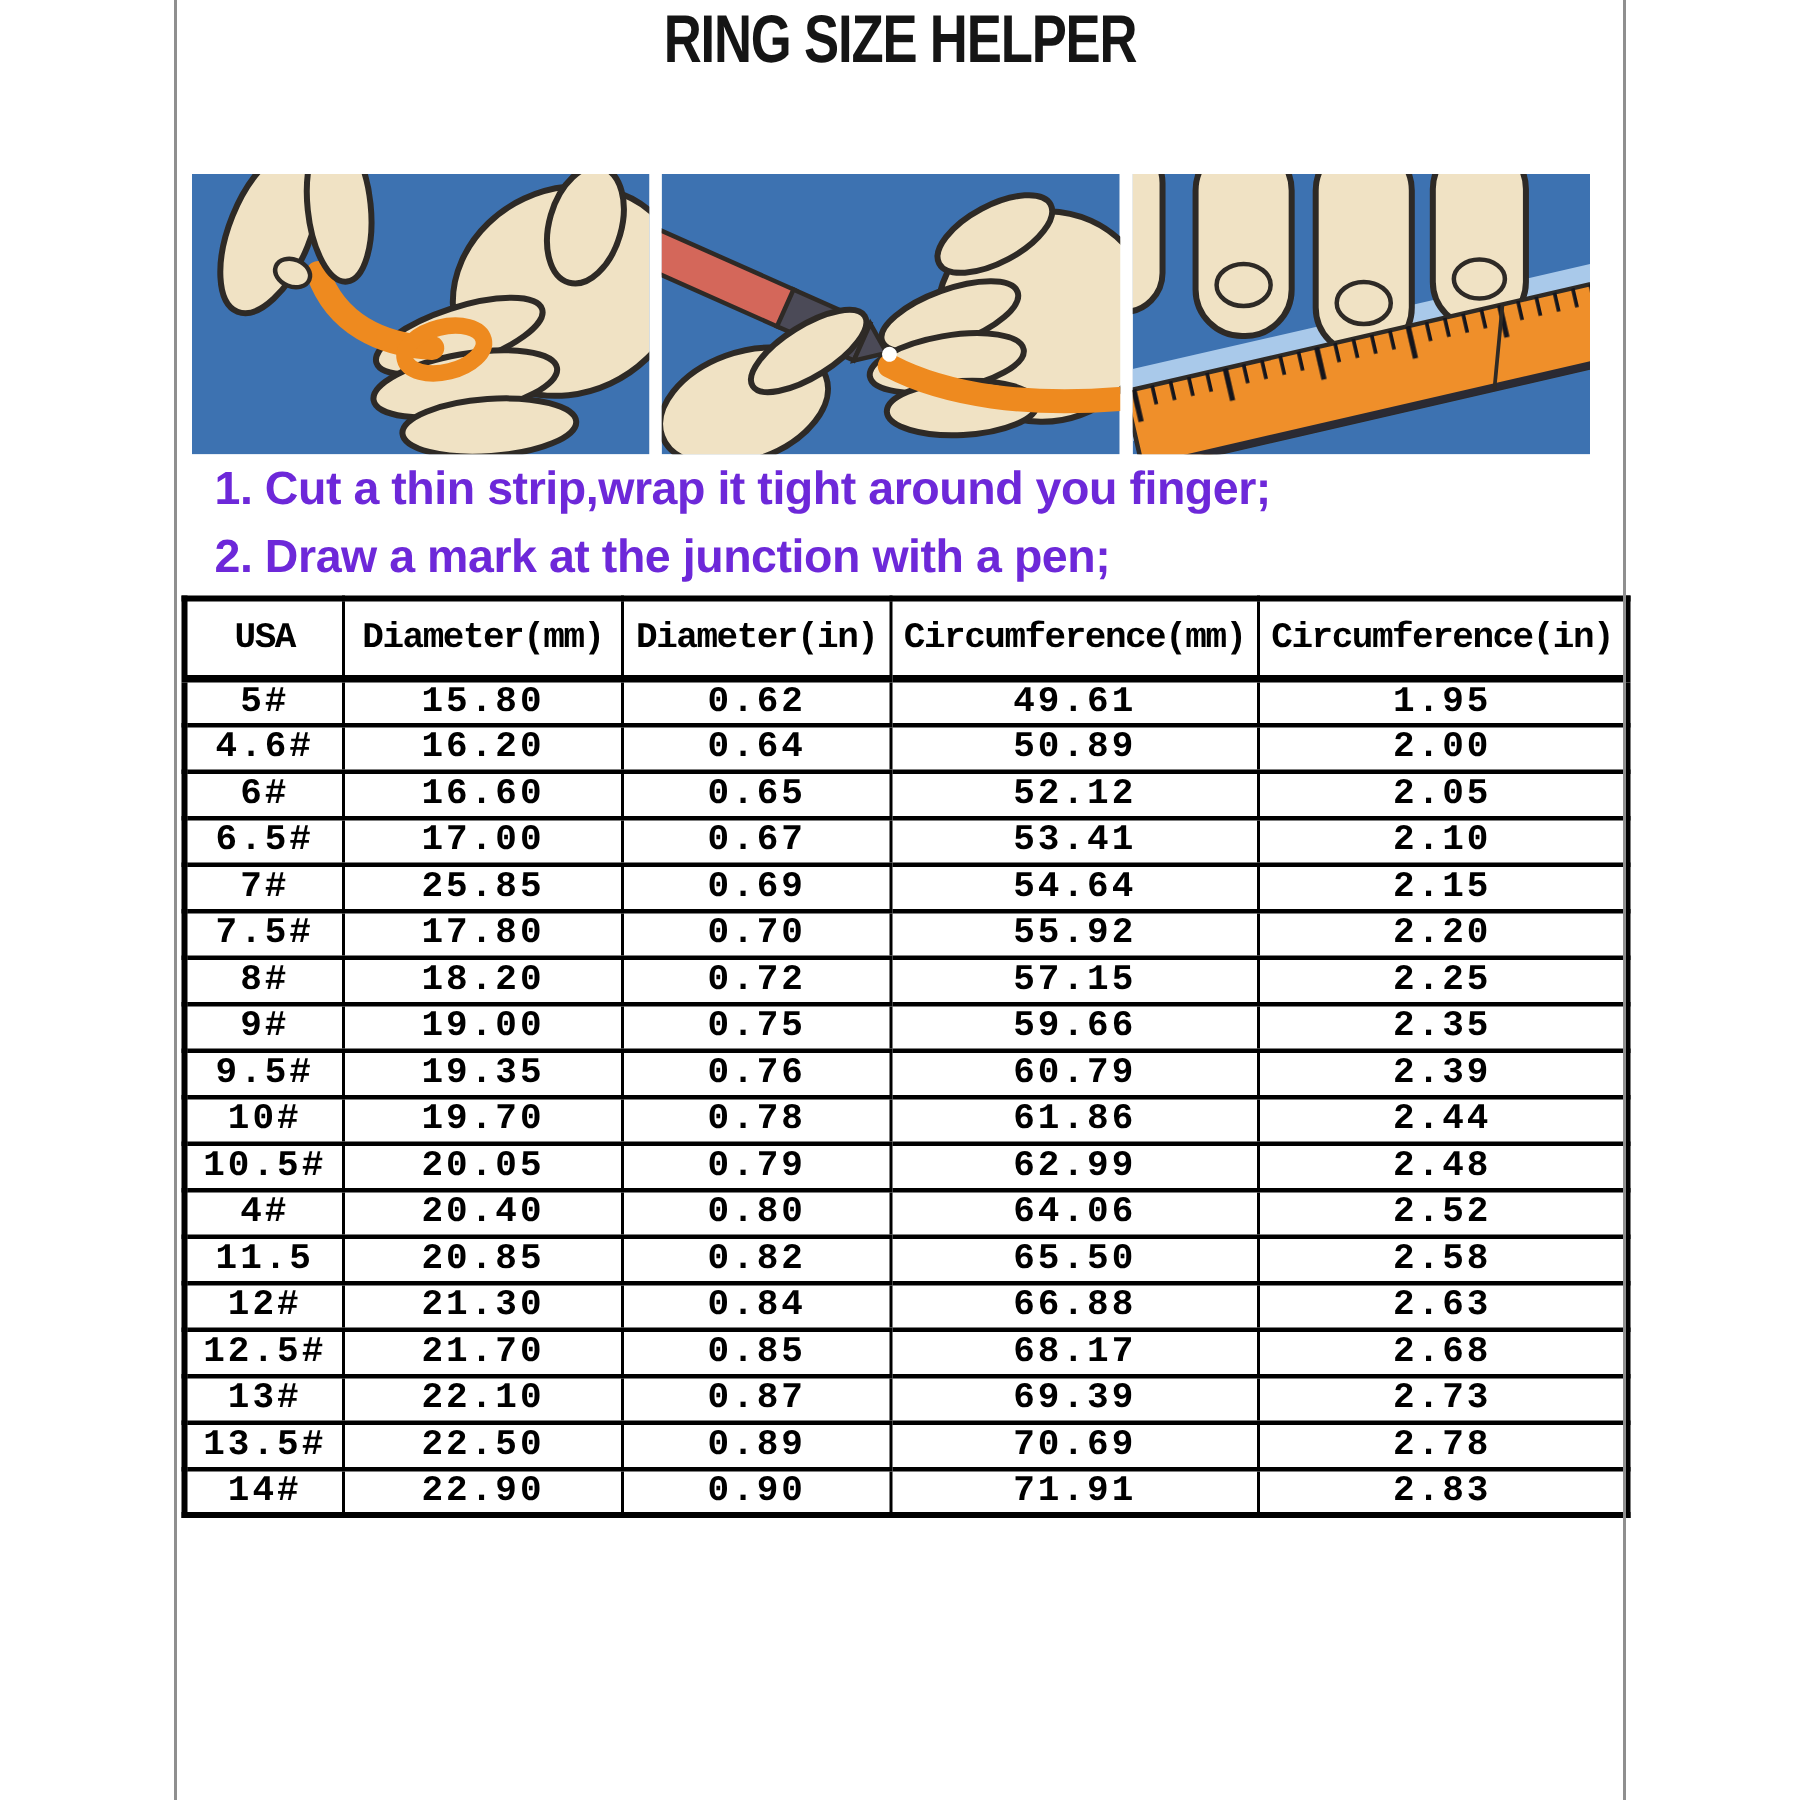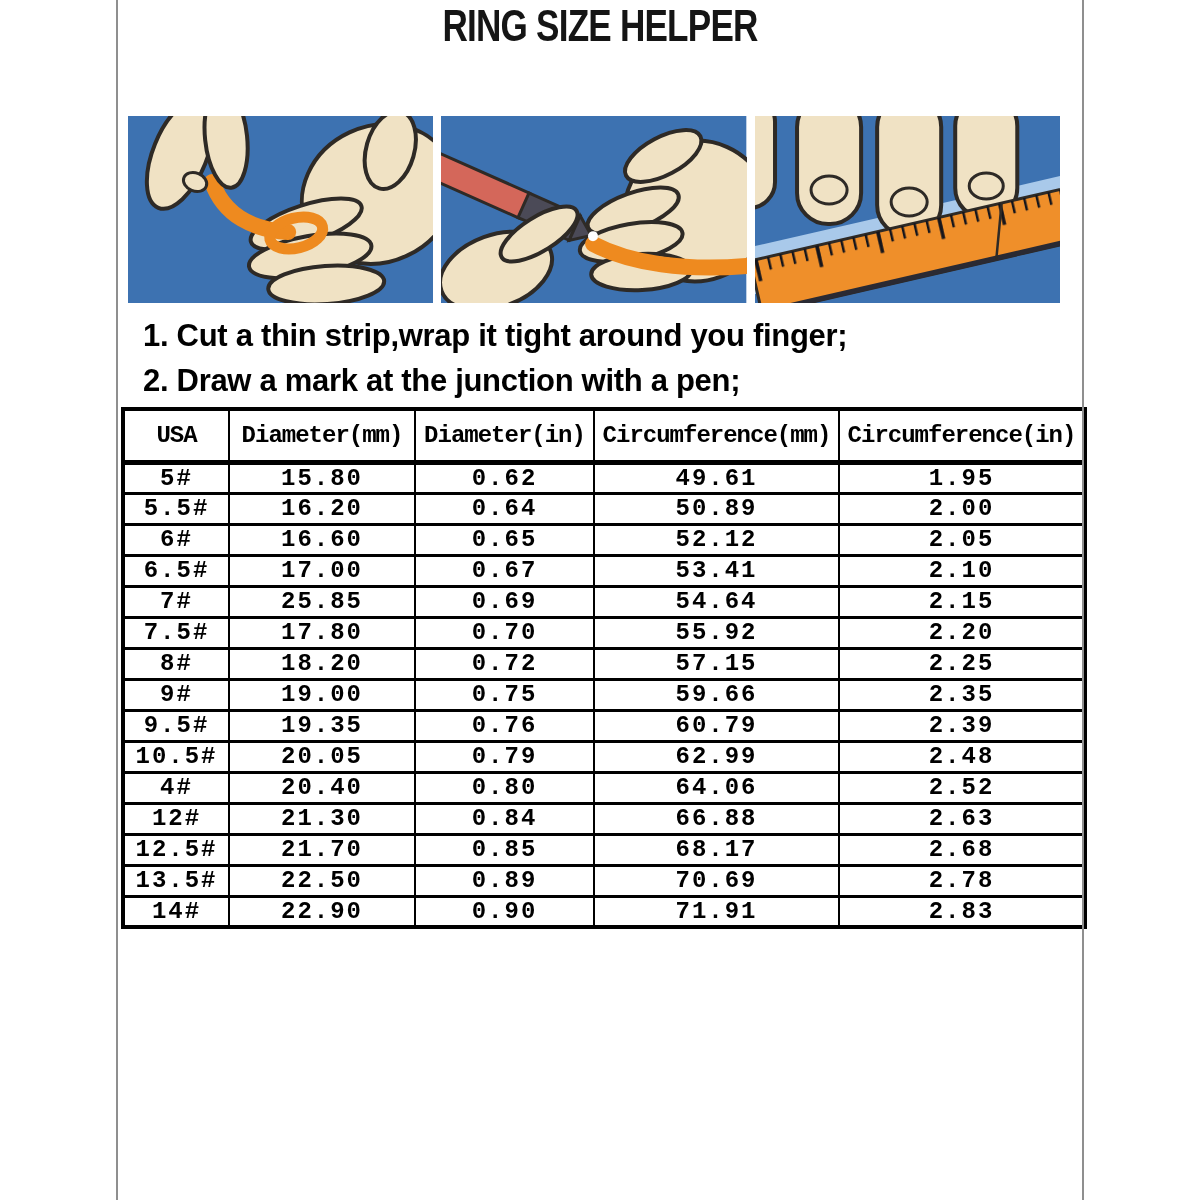--- a/index.html
+++ b/index.html
@@ -24,22 +24,22 @@
   .nail     { fill:var(--skin,#f0e2c4); stroke:var(--outline,#2e2a26); stroke-width:3px; }
   .strip    { fill:none; stroke:var(--strip-orange,#ee8a1f); stroke-width:16px; stroke-linecap:round; }
   .striploop{ fill:none; stroke:var(--strip-orange,#ee8a1f); stroke-width:11px; }
   .penred   { fill:var(--pen-red,#d4675a); stroke:var(--outline,#2e2a26); stroke-width:3px; }
   .pendark  { fill:var(--pen-dark,#4b4a57); stroke:var(--outline,#2e2a26); stroke-width:3px; }
   .rulerband{ fill:var(--ruler-orange,#ef8f2a); stroke:var(--outline,#2e2a26); stroke-width:3px; }
   .blueband { fill:var(--light-blue-band,#a9c9ea); }
   .tick     { stroke:#15151c; stroke-width:2.5px; }
   .edgeline { stroke:var(--outline,#2e2a26); stroke-width:2.5px; fill:none; }
 
-  .instructions { margin:10px 0 0 143px; font-weight:bold; font-size:31px; line-height:45px;
-                  letter-spacing:-0.3px; color:#000000; }
+  .instructions { margin:0 0 0 143px; font-weight:bold; font-size:31px; line-height:45px;
+                  letter-spacing:-0.3px; color:#6d28d9; }
   .instructions .line { white-space:nowrap; }
 
   .ring-table { margin:4px 0 0 121px; border-collapse:collapse; table-layout:fixed; width:962px;
                 font-family:"Liberation Mono", monospace; color:var(--table-line,#000); border:4px solid var(--table-line,#000); }
   .ring-table th { border:2px solid var(--table-line,#000); border-bottom:5px solid var(--table-line,#000);
                    height:53px; font-size:24px; font-weight:bold; letter-spacing:-1px;
                    text-align:center; vertical-align:middle; overflow:hidden; }
   .ring-table td { border:2px solid var(--table-line,#000); border-top:3px solid var(--table-line,#000);
                    height:31px; font-size:24px; font-weight:bold; letter-spacing:2px;
                    text-align:center; vertical-align:middle; overflow:hidden; }
@@ -158,21 +158,21 @@
   </thead>
   <tbody>
       <tr>
         <td>5#</td>
         <td>15.80</td>
         <td>0.62</td>
         <td>49.61</td>
         <td>1.95</td>
       </tr>
       <tr>
-        <td>5.5#</td>
+        <td>4.6#</td>
         <td>16.20</td>
         <td>0.64</td>
         <td>50.89</td>
         <td>2.00</td>
       </tr>
       <tr>
         <td>6#</td>
         <td>16.60</td>
         <td>0.65</td>
         <td>52.12</td>
@@ -214,48 +214,69 @@
         <td>2.35</td>
       </tr>
       <tr>
         <td>9.5#</td>
         <td>19.35</td>
         <td>0.76</td>
         <td>60.79</td>
         <td>2.39</td>
       </tr>
       <tr>
+        <td>10#</td>
+        <td>19.70</td>
+        <td>0.78</td>
+        <td>61.86</td>
+        <td>2.44</td>
+      </tr>
+      <tr>
         <td>10.5#</td>
         <td>20.05</td>
         <td>0.79</td>
         <td>62.99</td>
         <td>2.48</td>
       </tr>
       <tr>
         <td>4#</td>
         <td>20.40</td>
         <td>0.80</td>
         <td>64.06</td>
         <td>2.52</td>
       </tr>
       <tr>
+        <td>11.5</td>
+        <td>20.85</td>
+        <td>0.82</td>
+        <td>65.50</td>
+        <td>2.58</td>
+      </tr>
+      <tr>
         <td>12#</td>
         <td>21.30</td>
         <td>0.84</td>
         <td>66.88</td>
         <td>2.63</td>
       </tr>
       <tr>
         <td>12.5#</td>
         <td>21.70</td>
         <td>0.85</td>
         <td>68.17</td>
         <td>2.68</td>
       </tr>
       <tr>
+        <td>13#</td>
+        <td>22.10</td>
+        <td>0.87</td>
+        <td>69.39</td>
+        <td>2.73</td>
+      </tr>
+      <tr>
         <td>13.5#</td>
         <td>22.50</td>
         <td>0.89</td>
         <td>70.69</td>
         <td>2.78</td>
       </tr>
       <tr>
         <td>14#</td>
         <td>22.90</td>
         <td>0.90</td>

